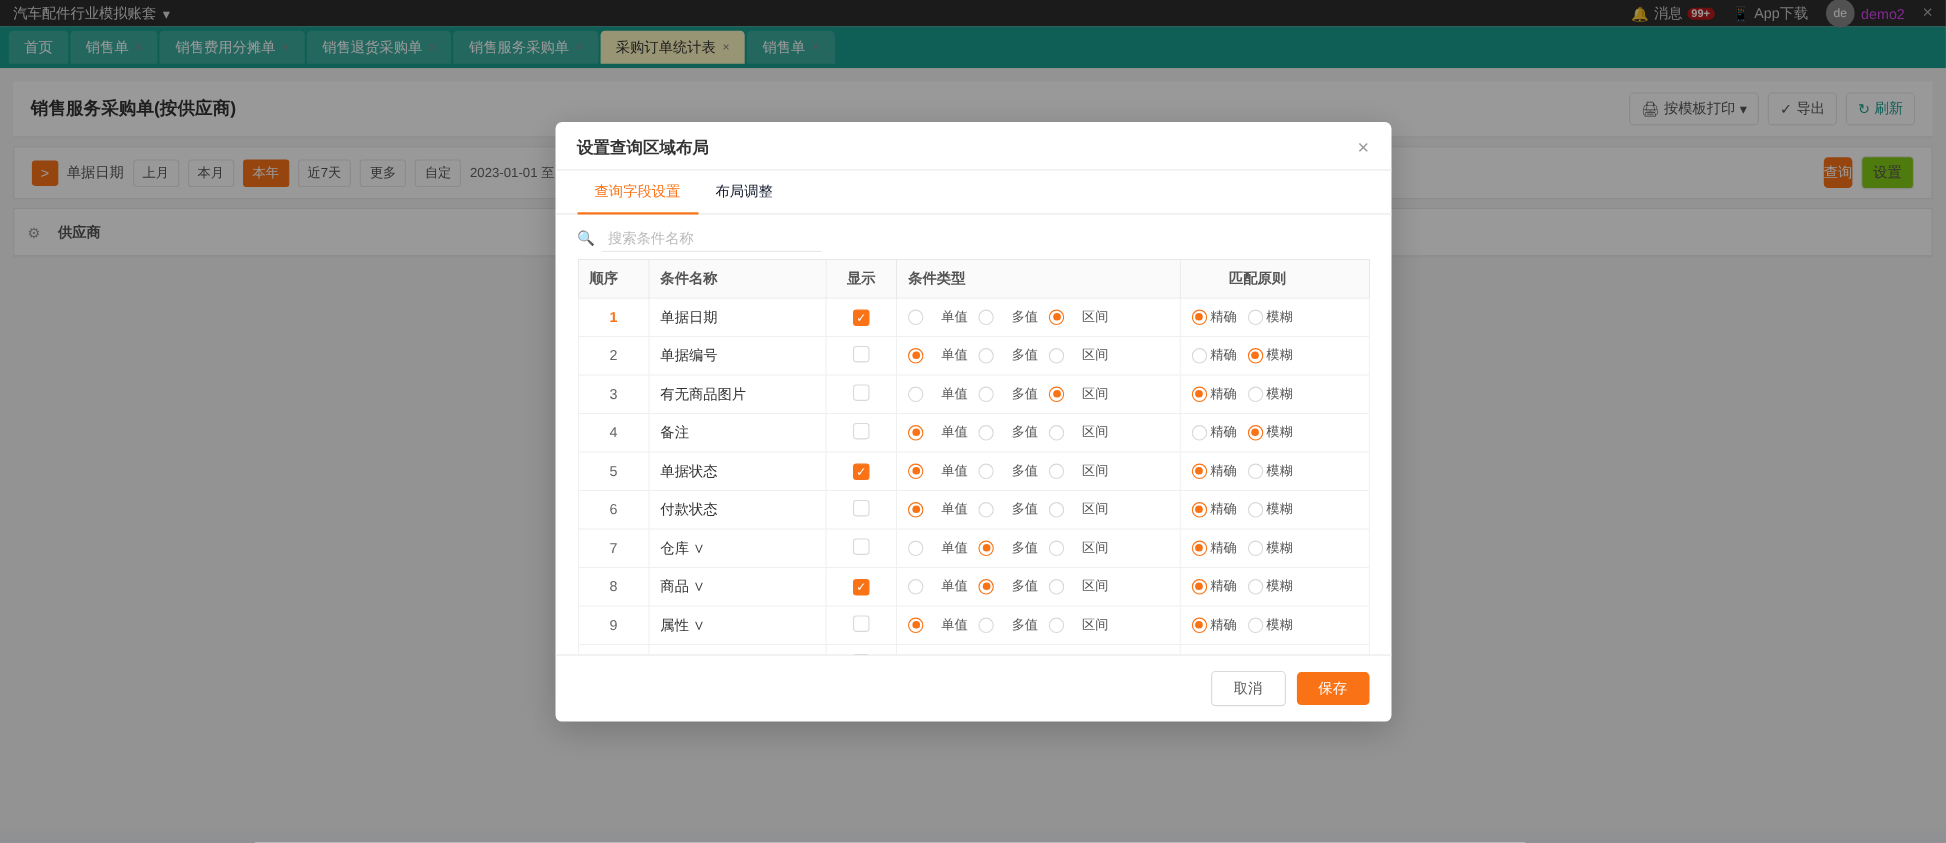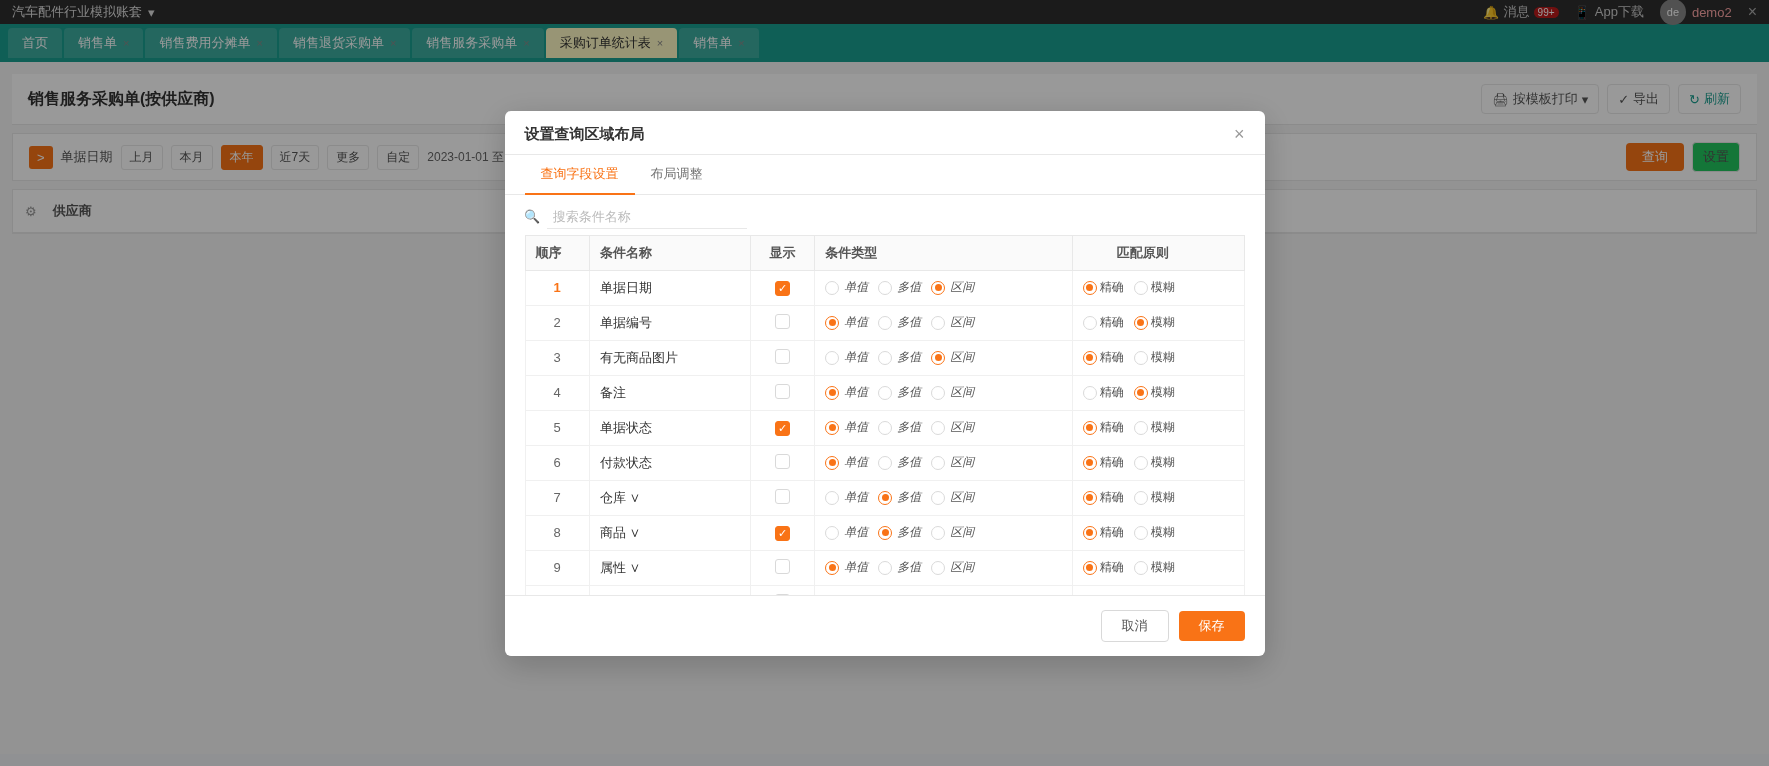--- a/index.html
+++ b/index.html
@@ -11,24 +11,24 @@
       height: 24px;
       display: flex;
       align-items: center;
       justify-content: space-between;
       padding: 0 12px;
       color: #ccc;
     }
     .top-nav-left { font-size: 13px; color: #ddd; display: flex; align-items: center; gap: 6px; }
     .top-nav-right { display: flex; align-items: center; gap: 16px; color: #ccc; font-size: 13px; }
     .top-nav-right .msg-btn { display: flex; align-items: center; gap: 4px; cursor: pointer; }
-    .top-nav-right .badge { background: #b91c1c; color: white; border-radius: 10px; font-size: 10px; padding: 0 4px; }
+    .top-nav-right .badge { background: #b91c1c; color: white; border-radius: 10px; font-size: 10px; padding: 0 4px; font-weight: bold; }
     .top-nav-right .app-download { display: flex; align-items: center; gap: 4px; cursor: pointer; }
     .top-nav-right .avatar { width: 26px; height: 26px; border-radius: 50%; background: #888; display: flex; align-items: center; justify-content: center; color: white; font-size: 11px; }
-    .top-nav-right .username { color: #fca5a5; }
+    .top-nav-right .username { color: #d946ef; }
     .top-nav-right .close-x { cursor: pointer; color: #aaa; font-size: 16px; }
 
     
     .tab-bar {
       background: #1a9e8f;
       height: 38px;
       display: flex;
       align-items: center;
       padding: 0 8px;
       gap: 2px;
@@ -86,22 +86,22 @@
       gap: 8px;
       margin-bottom: 8px;
       border: 1px solid #e8e8e8;
     }
     .filter-toggle { background: #f97316; color: white; border: none; padding: 4px 8px; border-radius: 3px; cursor: pointer; font-size: 13px; }
     .date-label { color: #555; font-size: 13px; }
     .date-btn { border: 1px solid #e8e8e8; background: white; padding: 3px 8px; border-radius: 3px; cursor: pointer; font-size: 12px; color: #555; }
     .date-btn.active { background: #f97316; color: white; border-color: #f97316; }
     .date-range { color: #666; font-size: 12px; }
     .more-btn { border: 1px solid #e8e8e8; background: white; padding: 3px 8px; border-radius: 3px; cursor: pointer; font-size: 12px; color: #555; }
-    .btn-query { background: #f97316; color: white; border: none; padding: 5px 16px; border-radius: 4px; cursor: pointer; font-size: 13px; margin-left: auto; }
-    .btn-settings { border: 1px solid #e8e8e8; background: #22c55e; padding: 5px 10px; border-radius: 4px; cursor: pointer; font-size: 13px; color: #555; }
+    .btn-query { background: #f97316; color: white; border: none; padding: 5px 0; border-radius: 4px; cursor: pointer; font-size: 13px; margin-left: auto; }
+    .btn-settings { border: 1px solid #e8e8e8; background: #84cc16; padding: 5px 10px; border-radius: 4px; cursor: pointer; font-size: 13px; color: #555; }
 
     
     .data-table-container {
       background: white;
       border: 1px solid #e8e8e8;
     }
     .table-header {
       display: flex;
       align-items: center;
       padding: 8px 12px;
@@ -145,21 +145,21 @@
     
     .modal-tabs {
       display: flex;
       padding: 0 20px;
       border-bottom: 1px solid #e8e8e8;
     }
     .modal-tab {
       padding: 10px 16px;
       cursor: pointer;
       font-size: 13px;
-      color: #737373;
+      color: #0f172a;
       border-bottom: 2px solid transparent;
       margin-bottom: -1px;
     }
     .modal-tab.active {
       color: #f97316;
       border-bottom-color: #f97316;
     }
 
     
     .modal-search-bar {
@@ -217,21 +217,21 @@
       border-radius: 3px;
       display: inline-flex; align-items: center; justify-content: center;
       cursor: pointer;
       background: white;
     }
     .custom-checkbox.checked { background: #f97316; border-color: #f97316; }
     .custom-checkbox.checked::after { content: '✓'; color: white; font-size: 11px; }
 
     
     .radio-group { display: flex; align-items: center; gap: 10px; }
-    .radio-item { display: flex; align-items: center; gap: 5px; cursor: pointer; font-size: 12px; color: #555; font-style: italic; }
+    .radio-item { display: flex; align-items: center; gap: 16px; cursor: pointer; font-size: 12px; color: #555; }
     .radio-circle {
       width: 14px; height: 14px;
       border: 1px solid #d9d9d9;
       border-radius: 50%;
       display: inline-flex; align-items: center; justify-content: center;
       background: white;
     }
     .radio-circle.selected { border-color: #f97316; }
     .radio-circle.selected::after { content: ''; width: 7px; height: 7px; background: #f97316; border-radius: 50%; }
 

